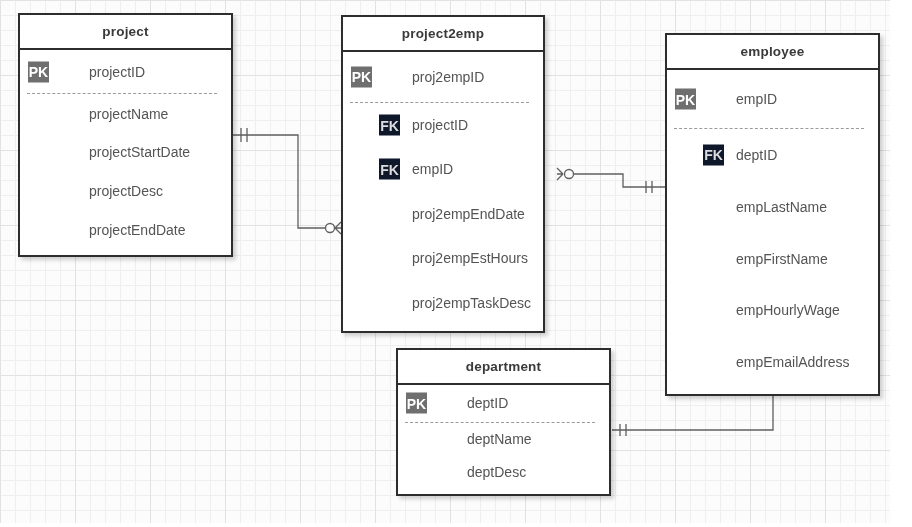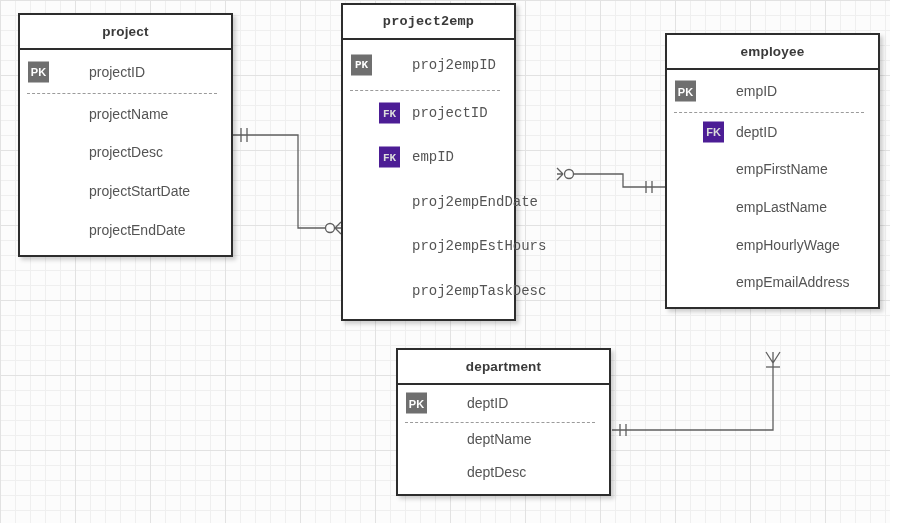--- a/index.html
+++ b/index.html
@@ -86,35 +86,35 @@
   }
   .badge {
     position: absolute;
     top: 50%;
     transform: translateY(-50%);
     width: 21px;
     height: 21px;
     display: flex;
     align-items: center;
     justify-content: center;
-    font-size: 11px;
+    font-size: 14px;
     font-weight: bold;
   }
   .badge-pk { left: 8px;  background: #6f6f6f; color: #ffffff; }
-  .badge-fk { left: 36px; background: #4c1d95; color: #dcdcdc; }
+  .badge-fk { left: 36px; background: #0f172a; color: #dcdcdc; }
   .dashsep {
     flex: 0 0 0;
     border-top: 1px dashed #9b9b9b;
     margin: 0 14px 0 7px;
   }
 
   
   #entity-project     { left: 18px;  top: 13px;  width: 215px; height: 244px; }
-  #entity-project2emp { left: 341px; top: 3px;  width: 175px; height: 318px; font-family: Liberation Mono, monospace; }
-  #entity-employee    { left: 665px; top: 33px;  width: 215px; height: 276px; }
+  #entity-project2emp { left: 341px; top: 15px;  width: 204px; height: 318px; }
+  #entity-employee    { left: 665px; top: 33px;  width: 215px; height: 363px; }
   #entity-department  { left: 396px; top: 348px; width: 215px; height: 148px; }
 </style>
 </head>
 <body>
 
 <div class="canvas">
 
   <div class="grid"></div>
 
   <svg class="connectors" viewBox="0 0 912 527">
@@ -148,24 +148,24 @@
     <div class="entity-body">
         <div class="frow pk">
           <span class="badge badge-pk">PK</span>
           <span class="flabel">projectID</span>
         </div>
         <div class="dashsep"></div>
         <div class="frow">
           <span class="flabel">projectName</span>
         </div>
         <div class="frow">
+          <span class="flabel">projectStartDate</span>
+        </div>
+        <div class="frow">
           <span class="flabel">projectDesc</span>
-        </div>
-        <div class="frow">
-          <span class="flabel">projectStartDate</span>
         </div>
         <div class="frow">
           <span class="flabel">projectEndDate</span>
         </div>
       </div>
   </div>
 
   <div class="entity" id="entity-project2emp">
     <div class="entity-header">
       <span>project2emp</span>
@@ -204,26 +204,26 @@
         <div class="frow pk">
           <span class="badge badge-pk">PK</span>
           <span class="flabel">empID</span>
         </div>
         <div class="dashsep"></div>
         <div class="frow">
           <span class="badge badge-fk">FK</span>
           <span class="flabel">deptID</span>
         </div>
         <div class="frow">
+          <span class="flabel">empLastName</span>
+        </div>
+        <div class="frow">
           <span class="flabel">empFirstName</span>
         </div>
         <div class="frow">
-          <span class="flabel">empLastName</span>
-        </div>
-        <div class="frow">
           <span class="flabel">empHourlyWage</span>
         </div>
         <div class="frow">
           <span class="flabel">empEmailAddress</span>
         </div>
       </div>
   </div>
 
   <div class="entity" id="entity-department">
     <div class="entity-header">

